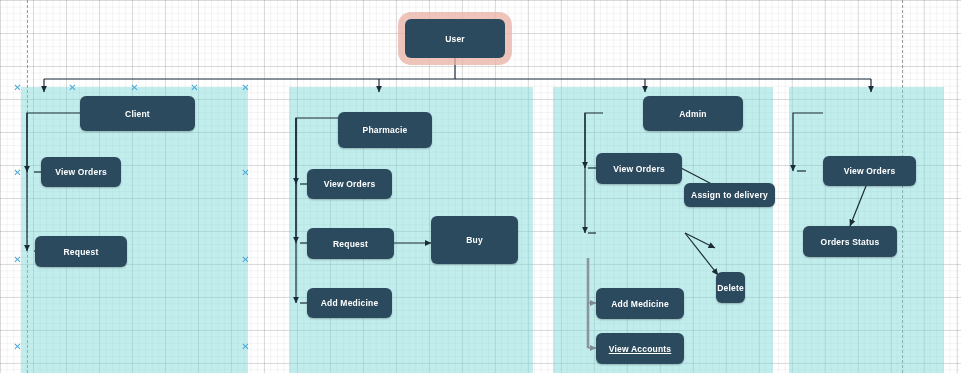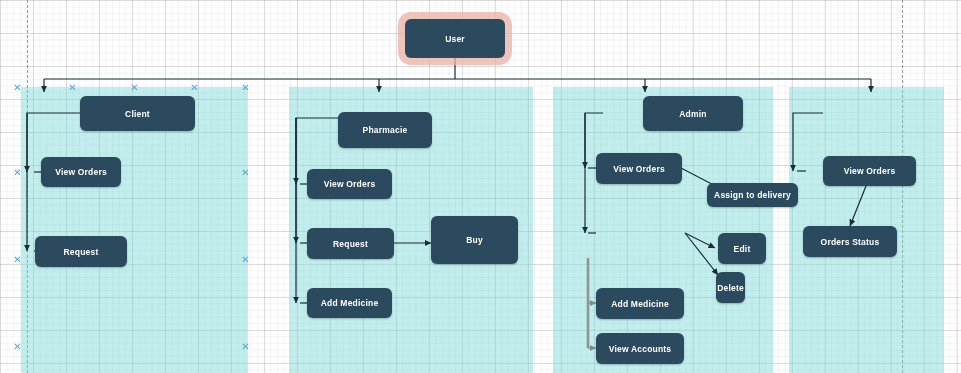--- a/index.html
+++ b/index.html
@@ -141,22 +141,21 @@
   <div class="node" style="left:35px;top:236px;width:92px;height:31px;">Request</div>
 
   <div class="node" style="left:338px;top:112px;width:94px;height:36px;">Pharmacie</div>
   <div class="node" style="left:307px;top:169px;width:85px;height:30px;">View Orders</div>
   <div class="node" style="left:307px;top:228px;width:87px;height:31px;">Request</div>
   <div class="node" style="left:431px;top:216px;width:87px;height:48px;">Buy</div>
   <div class="node" style="left:307px;top:288px;width:85px;height:30px;">Add Medicine</div>
 
   <div class="node" style="left:596px;top:96px;width:100px;height:35px;margin-left:47px;">Admin</div>
   <div class="node" style="left:596px;top:153px;width:86px;height:31px;">View Orders</div>
-  <div class="node" style="left:684px;top:183px;width:91px;height:16px;margin-left:23px;">Assign to delivery</div>
-  <div class="node" style="left:718px;top:233px;width:48px;height:31px;">Edit</div>
+  <div class="node" style="left:684px;top:183px;width:91px;height:16px;">Assign to delivery</div>
   <div class="node" style="left:716px;top:272px;width:29px;height:31px;">Delete</div>
   <div class="node" style="left:596px;top:288px;width:88px;height:31px;">Add Medicine</div>
-  <div class="node" style="left:596px;top:333px;width:88px;height:31px;">View Accounts</div>
+  <div class="node" style="left:596px;top:333px;width:88px;height:31px;text-decoration:underline;">View Accounts</div>
 
   <div class="node" style="left:823px;top:156px;width:93px;height:30px;">View Orders</div>
   <div class="node" style="left:803px;top:226px;width:94px;height:31px;">Orders Status</div>
 
 </div>
 
 </body></html>

